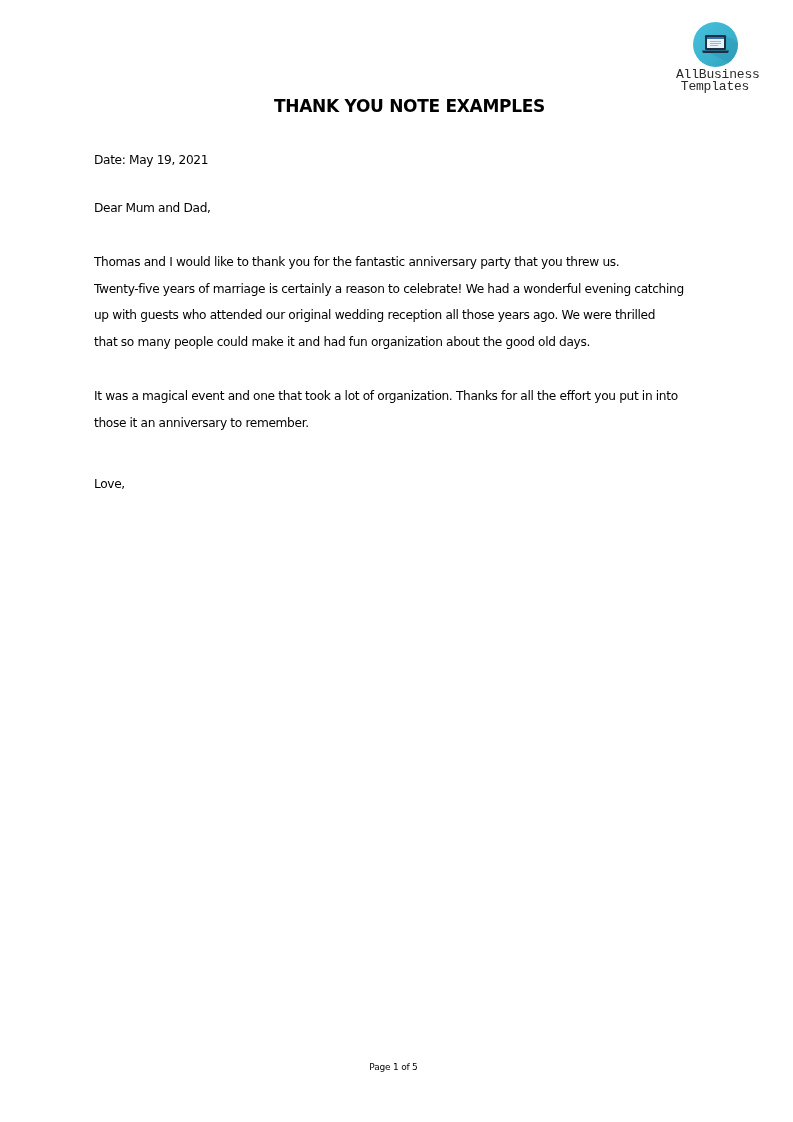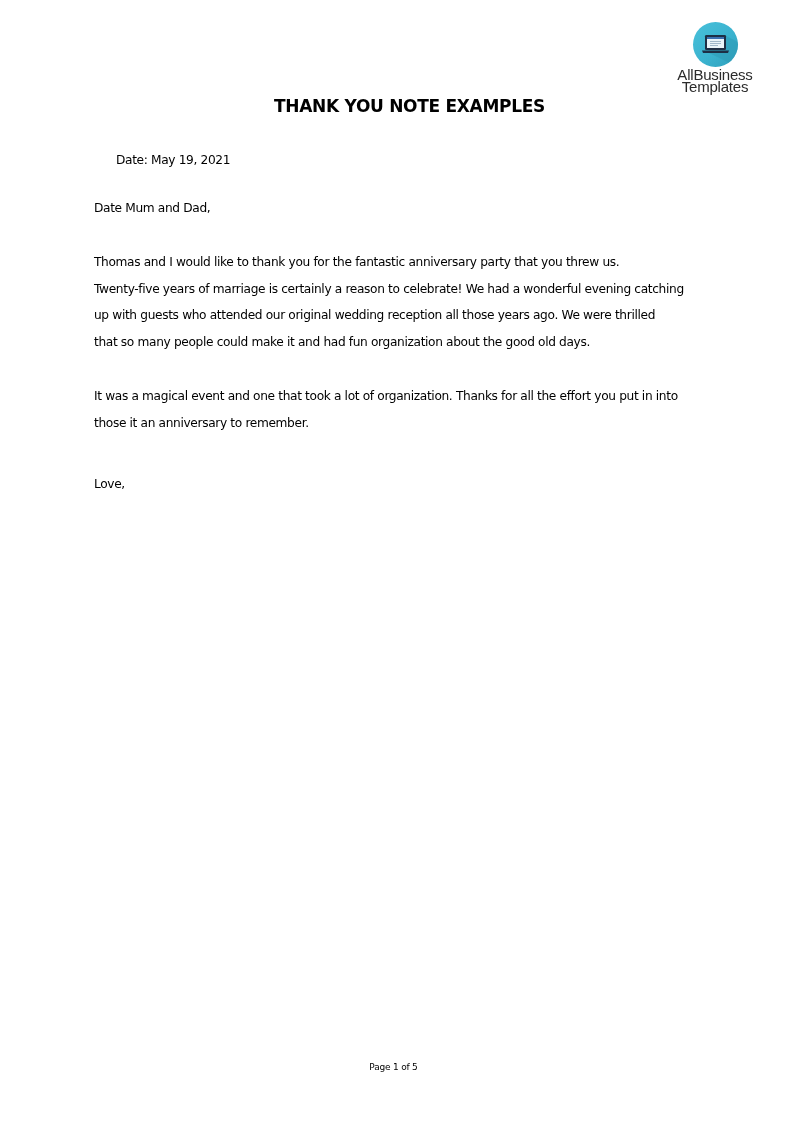--- a/index.html
+++ b/index.html
@@ -31,22 +31,22 @@
       position: relative;
       overflow: hidden;
     }
     .logo-circle svg {
       position: absolute;
       left: 0;
       top: 0;
     }
     .logo-text {
       margin-top: 2px;
-      font-family: Liberation Sans, sans-serif;
-      font-size: 15px;
+      font-family: Liberation Mono, monospace;
+      font-size: 13px;
       line-height: 12px;
       color: #2b2b2b;
       letter-spacing: -0.2px;
     }
     .title {
       position: absolute;
       left: 16px;
       width: 787px;
       top: 96px;
       text-align: center;
@@ -92,23 +92,23 @@
     </svg>
   </div>
   <div class="logo-text">
     <div>AllBusiness</div>
     <div>Templates</div>
   </div>
 </div>
 
 <div class="title">THANK YOU NOTE EXAMPLES</div>
 
-<div class="body-text" style="top:152px;margin-left:22px;">Date:  May 19, 2021</div>
+<div class="body-text" style="top:152px;">Date:  May 19, 2021</div>
 
-<div class="body-text" style="top:200px;">Date Mum and Dad,</div>
+<div class="body-text" style="top:200px;">Dear Mum and Dad,</div>
 
 <div>
   <div class="body-text" style="top:254px;">Thomas and I would like to thank you for the fantastic anniversary party that you threw us.</div>
   <div class="body-text" style="top:281px;">Twenty-five years of marriage is certainly a reason to celebrate! We had a wonderful evening catching</div>
   <div class="body-text" style="top:307px;">up with guests who attended our original wedding reception all those years ago. We were thrilled</div>
   <div class="body-text" style="top:334px;">that so many people could make it and had fun organization about the good old days.</div>
 </div>
 
 <div>
   <div class="body-text" style="top:388px;">It was a magical event and one that took a lot of organization. Thanks for all the effort you put in into</div>

